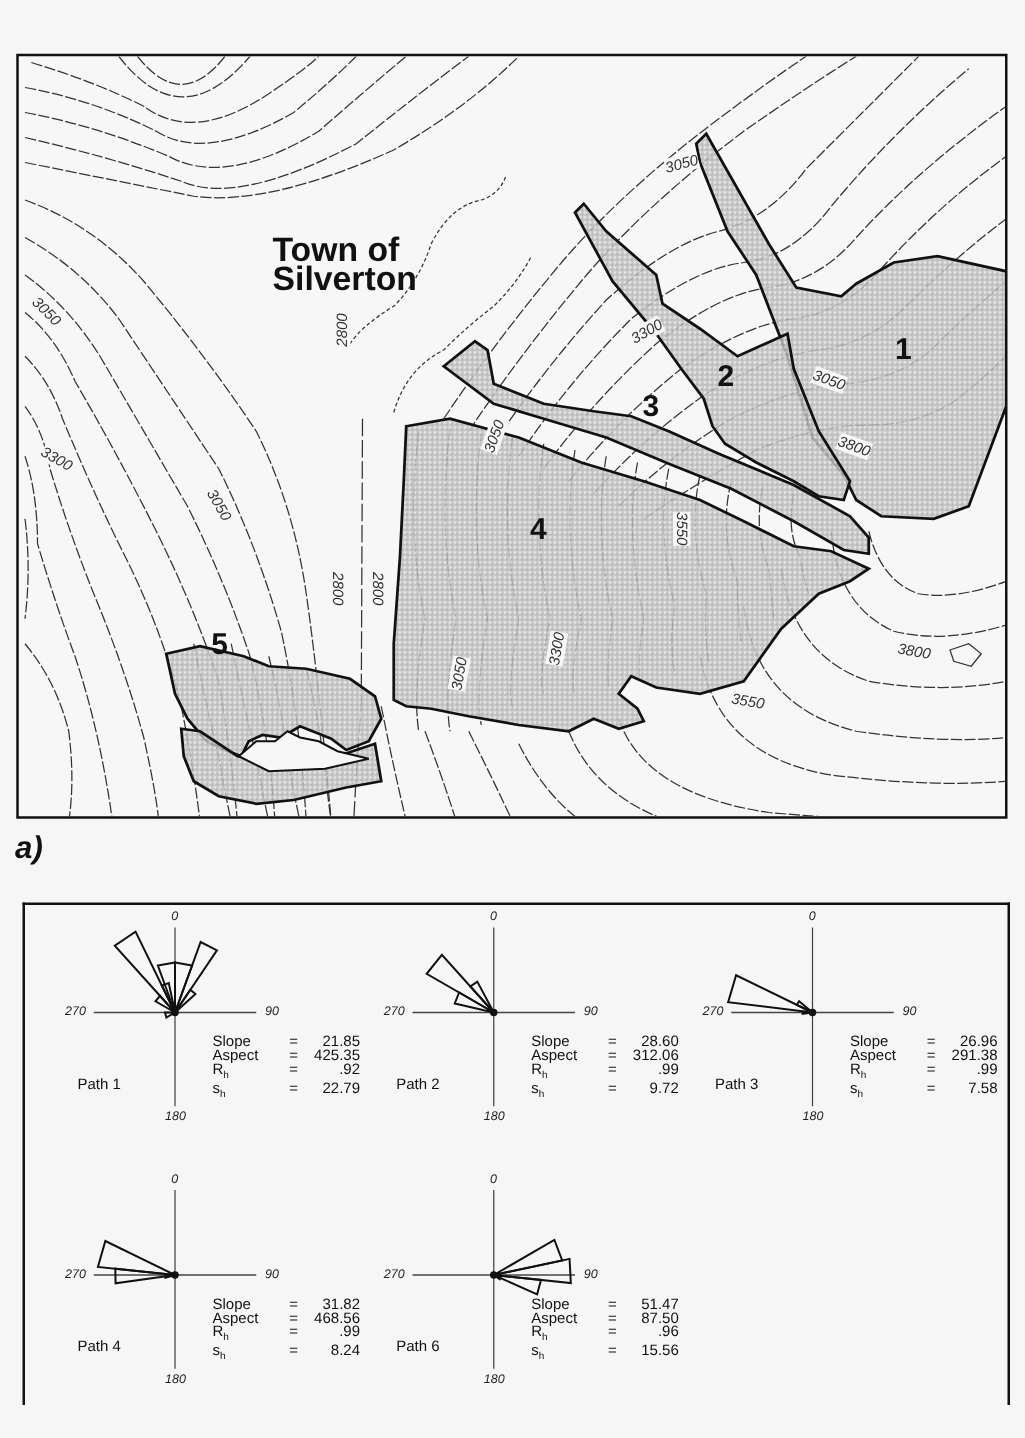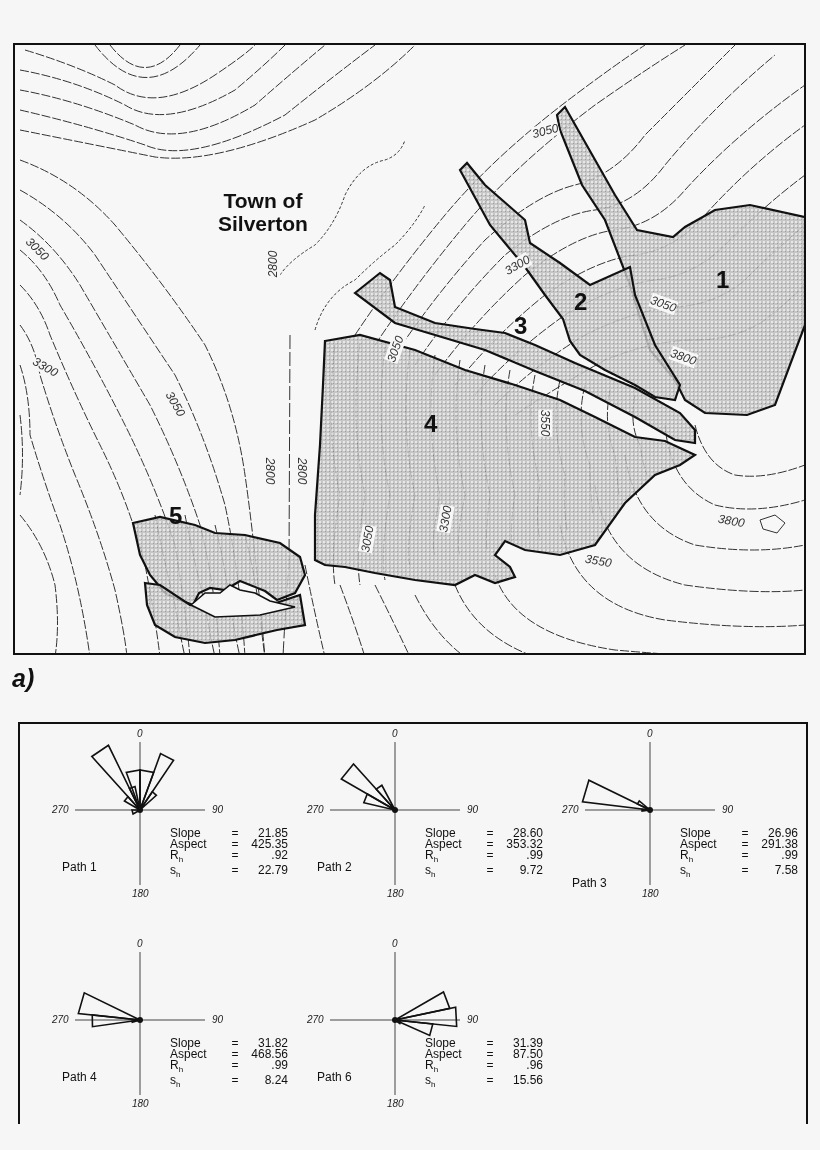--- a/index.html
+++ b/index.html
@@ -1,19 +1,19 @@
 <!DOCTYPE html>
 <html><head>
 <meta charset="utf-8">
 <style>
   html,body{margin:0;padding:0;background:#f6f6f6;}
   body{width:820px;height:1150px;position:relative;overflow:hidden;font-family:"Liberation Sans",sans-serif;color:#111;}
   #map-panel{position:absolute;left:13px;top:43px;width:793px;height:612px;border:2.5px solid #111;box-sizing:border-box;background:#f7f7f7;overflow:hidden;}
   #map-svg{position:absolute;left:0;top:0;}
-  .town-label{position:absolute;left:203px;top:144px;font-weight:bold;font-size:21px;line-height:23px;text-align:center;}
+  .town-label{position:absolute;left:203px;top:144px;font-weight:bold;font-size:27px;line-height:23px;}
   .path-num{position:absolute;font-weight:bold;font-size:24px;}
   .contour-label{position:absolute;font-size:12px;font-style:italic;color:#333;}
   #panel-label{position:absolute;left:12px;top:664px;font-size:25px;font-weight:bold;font-style:italic;}
   #rose-panel{position:absolute;left:18px;top:722px;width:790px;height:402px;border:2.5px solid #111;border-bottom:none;box-sizing:border-box;background:#f6f6f6;}
   .rose{position:absolute;width:260px;height:190px;}
   .rose svg{position:absolute;left:0;top:0;}
   .axis-lbl{position:absolute;font-size:10px;font-style:italic;color:#222;}
   .path-title{position:absolute;font-weight:normal;font-size:12px;}
   .stats{position:absolute;font-size:12px;line-height:11px;}
   .stats .row{display:flex;}
@@ -206,21 +206,21 @@
       <div class="path-title" style="left: 22px; top: 128px;">Path 2</div>
       <div class="stats" style="left: 130px; top: 96px;">
         <div class="row">
           <span class="k">Slope</span>
           <span class="eq">=</span>
           <span class="v">28.60</span>
         </div>
         <div class="row">
           <span class="k">Aspect</span>
           <span class="eq">=</span>
-          <span class="v">353.32</span>
+          <span class="v">312.06</span>
         </div>
         <div class="row">
           <span class="k">R<sub>h</sub></span>
           <span class="eq">=</span>
           <span class="v">.99</span>
         </div>
         <div class="row">
           <span class="k">s<sub>h</sub></span>
           <span class="eq">=</span>
           <span class="v">9.72</span>
@@ -233,21 +233,21 @@
         <line x1="35" y1="78" x2="165" y2="78" stroke="#444" stroke-width="1.2"></line>
         <path d="M100 78 L32.5068616883901 69.71288464844996 L38.88200485165663 48.19076201834276 Z" fill="none" stroke="#111" stroke-width="1.6"></path>
         <path d="M100 78 L87.41688335181166 71.86280394495292 L89.27537779633431 69.00097346438845 Z" fill="none" stroke="#111" stroke-width="1.6"></path>
         <path d="M100 78 L92.07785545006743 79.11338480768053 L92.03044241526604 77.30275405801873 Z" fill="none" stroke="#111" stroke-width="1.6"></path>
         <circle cx="100" cy="78" r="3" fill="#111"></circle>
       </svg>
       <div class="axis-lbl" style="left: 97px; top: -4px;">0</div>
       <div class="axis-lbl" style="left: 172px; top: 72px;">90</div>
       <div class="axis-lbl" style="left: 92px; top: 156px;">180</div>
       <div class="axis-lbl" style="left: 12px; top: 72px;">270</div>
-      <div class="path-title" style="left: 22px; top: 144px;">Path 3</div>
+      <div class="path-title" style="left: 22px; top: 128px;">Path 3</div>
       <div class="stats" style="left: 130px; top: 96px;">
         <div class="row">
           <span class="k">Slope</span>
           <span class="eq">=</span>
           <span class="v">26.96</span>
         </div>
         <div class="row">
           <span class="k">Aspect</span>
           <span class="eq">=</span>
           <span class="v">291.38</span>
@@ -313,21 +313,21 @@
       </svg>
       <div class="axis-lbl" style="left: 97px; top: -4px;">0</div>
       <div class="axis-lbl" style="left: 172px; top: 72px;">90</div>
       <div class="axis-lbl" style="left: 92px; top: 156px;">180</div>
       <div class="axis-lbl" style="left: 12px; top: 72px;">270</div>
       <div class="path-title" style="left: 22px; top: 128px;">Path 6</div>
       <div class="stats" style="left: 130px; top: 96px;">
         <div class="row">
           <span class="k">Slope</span>
           <span class="eq">=</span>
-          <span class="v">31.39</span>
+          <span class="v">51.47</span>
         </div>
         <div class="row">
           <span class="k">Aspect</span>
           <span class="eq">=</span>
           <span class="v">87.50</span>
         </div>
         <div class="row">
           <span class="k">R<sub>h</sub></span>
           <span class="eq">=</span>
           <span class="v">.96</span>

